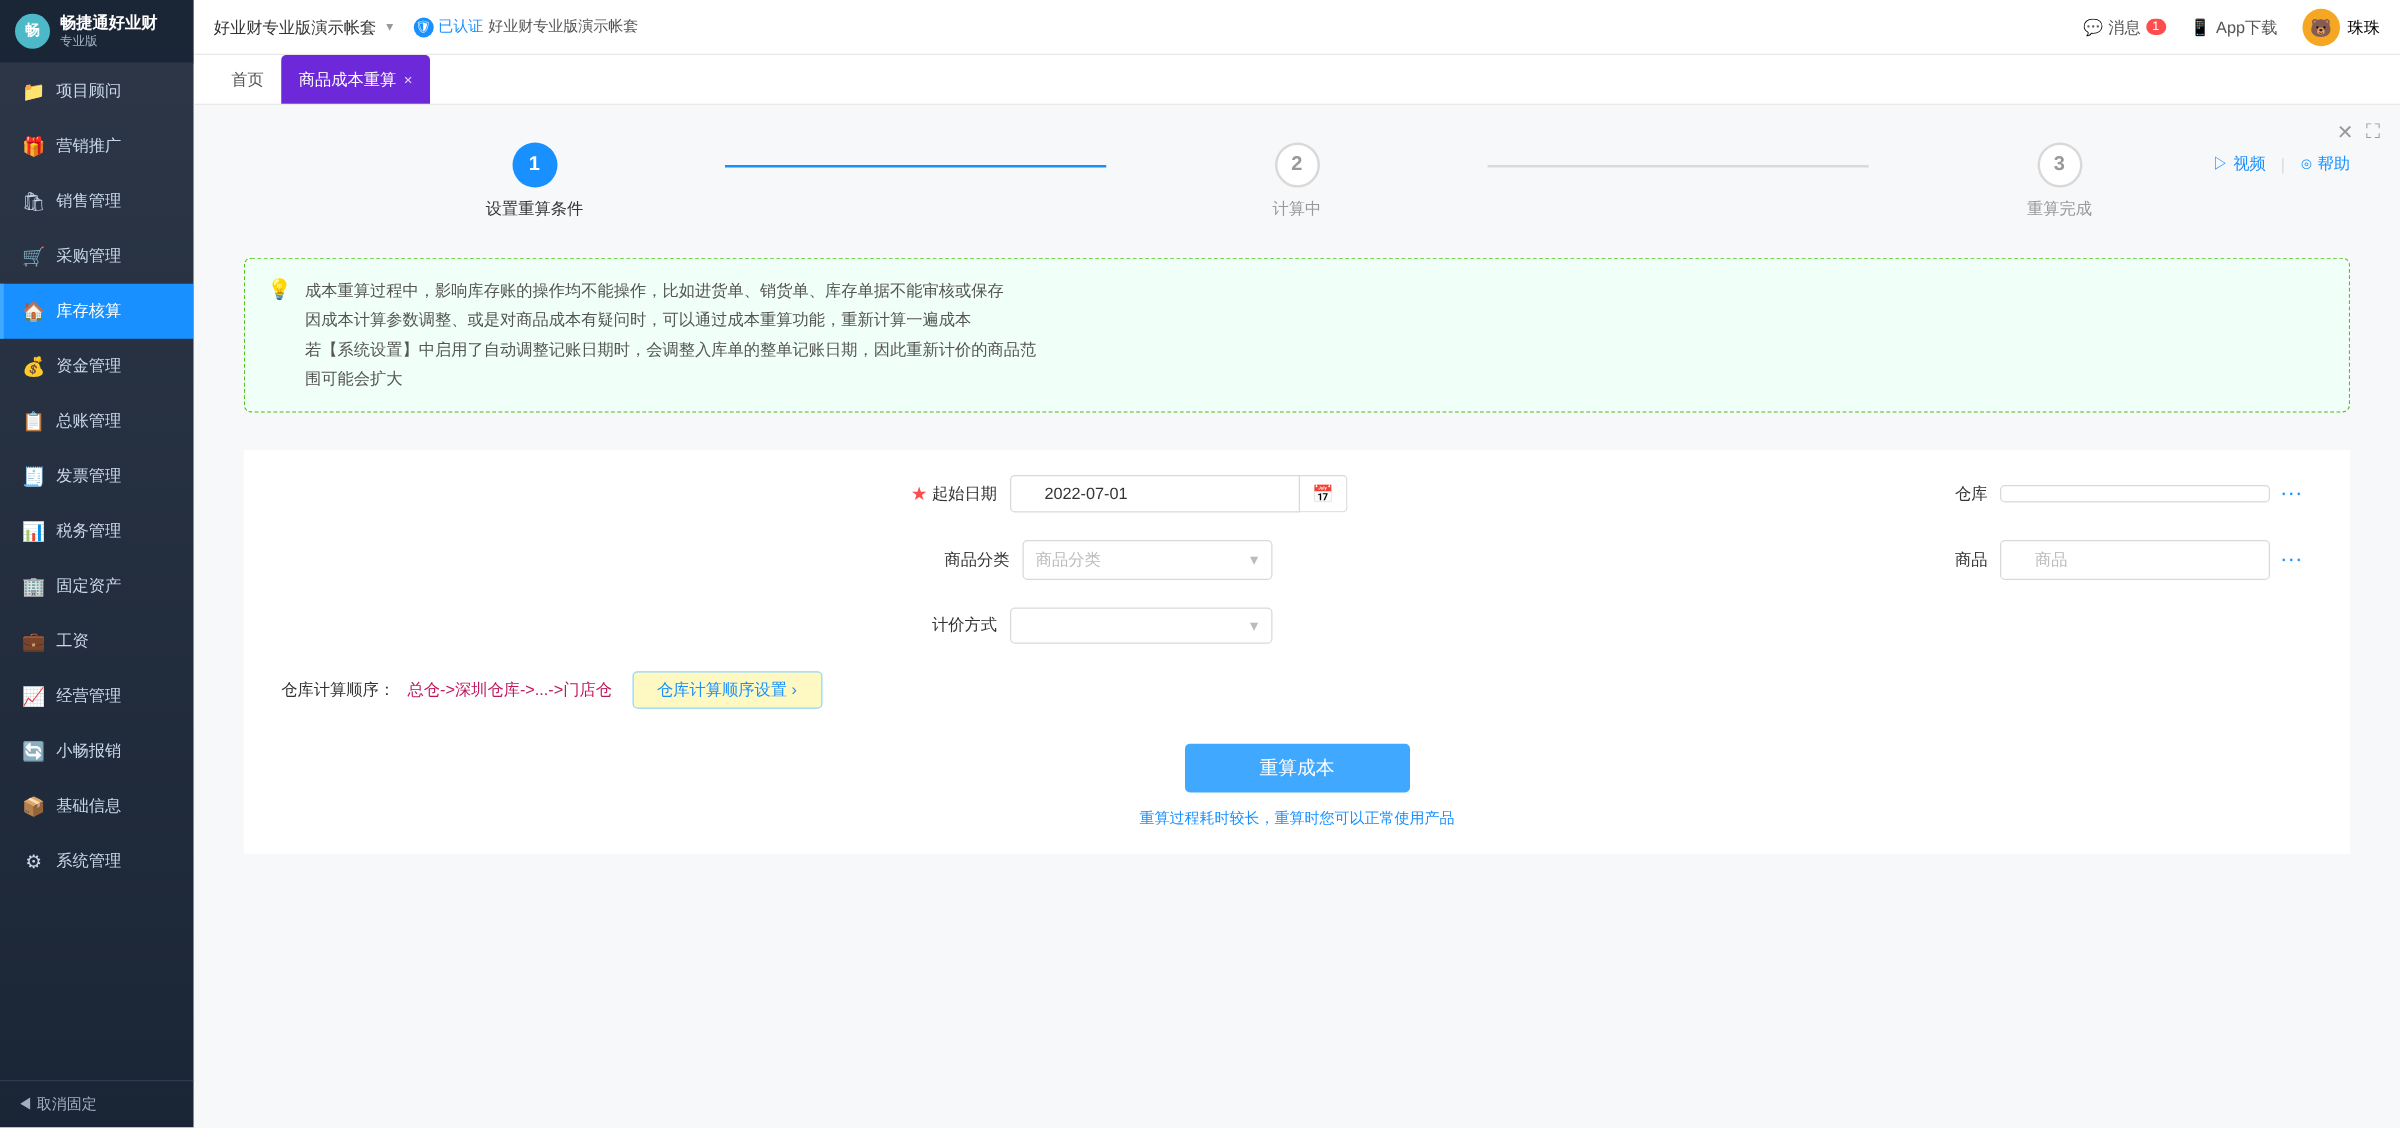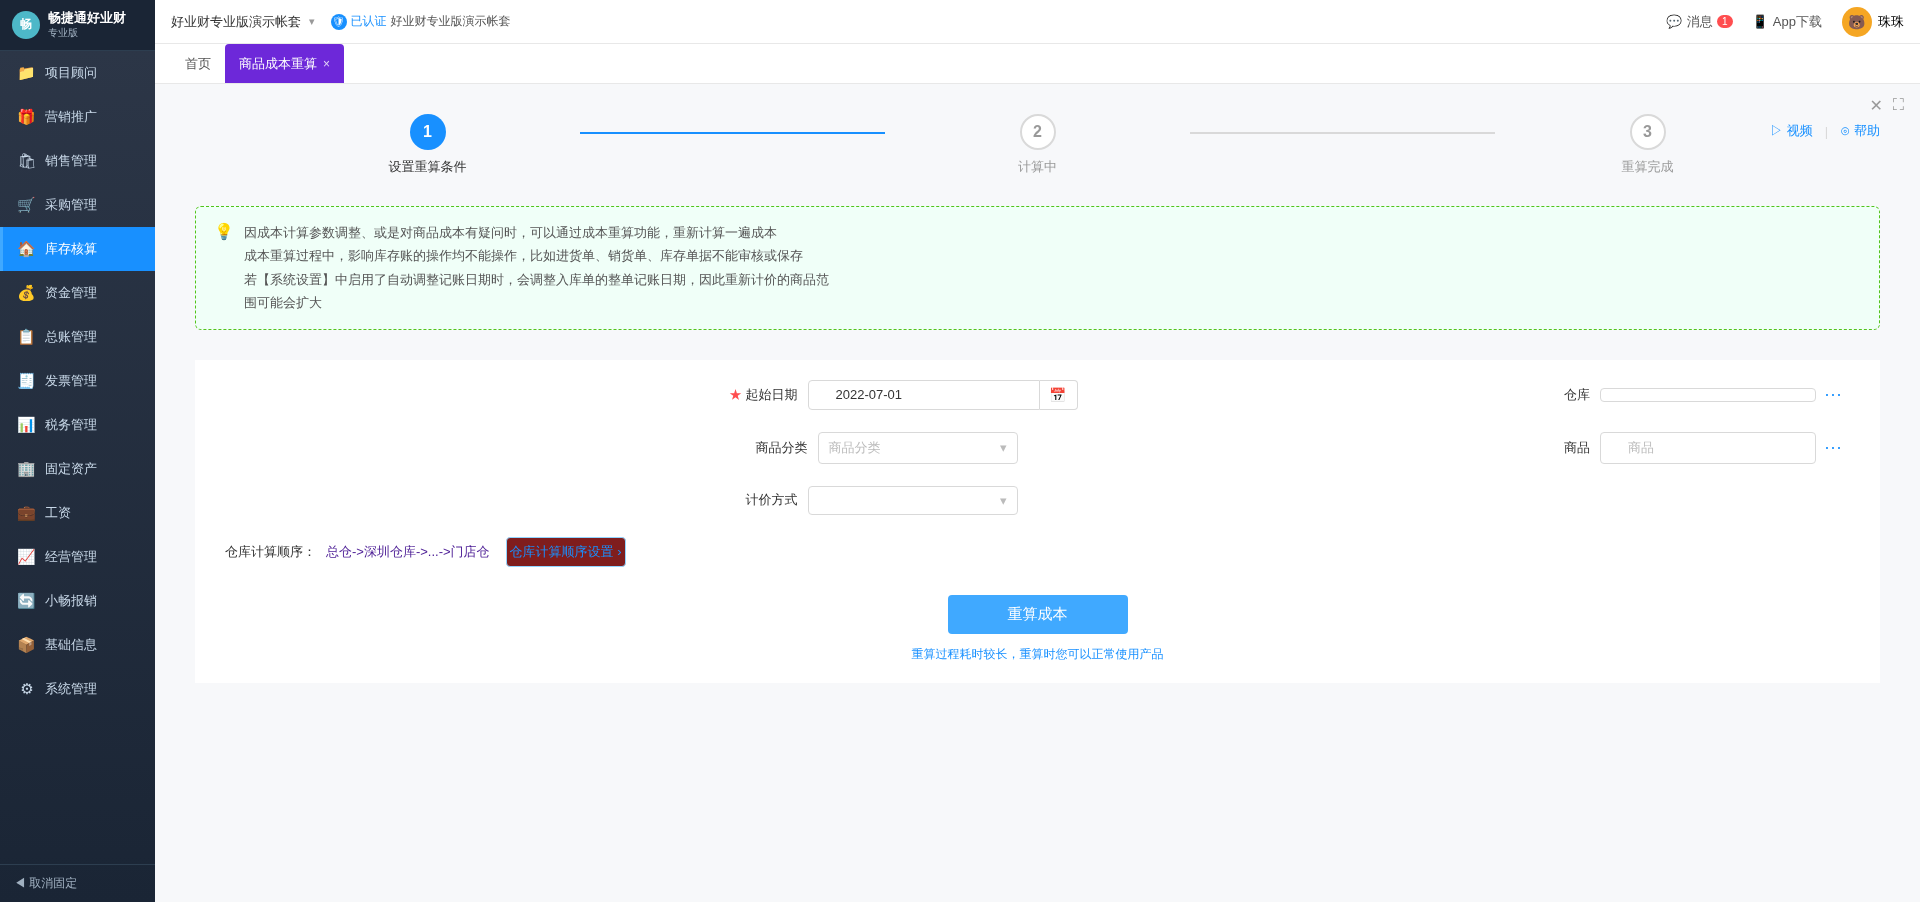--- a/index.html
+++ b/index.html
@@ -356,32 +356,32 @@
       gap: 0;
     }
     .warehouse-label {
       font-size: 13px;
       color: #333;
       margin-right: 10px;
       white-space: nowrap;
     }
     .warehouse-value {
       font-size: 13px;
-      color: #4c1d95;
+      color: #be185d;
       margin-right: 16px;
     }
     .warehouse-btn {
       display: flex;
       align-items: center;
       gap: 4px;
       border: 1px solid #91d5ff;
-      background: #7f1d1d;
+      background: #fef9c3;
       color: #1890ff;
       border-radius: 4px;
-      padding: 5px 3px;
+      padding: 5px 19px;
       font-size: 13px;
       cursor: pointer;
     }
 
     
     .recalc-btn {
       display: block;
       margin: 10px auto 12px;
       background: #40a9ff;
       color: #fff;
@@ -560,22 +560,22 @@
       <div class="steps-help">
         <span style="color:#1890ff;cursor:pointer;">▷ 视频</span>
         <span style="color:#d9d9d9;">|</span>
         <span style="color:#1890ff;cursor:pointer;">⊙ 帮助</span>
       </div>
     </div>
 
     <div class="info-box">
       <span class="info-icon">💡</span>
       <div class="info-text">
+        <div>成本重算过程中，影响库存账的操作均不能操作，比如进货单、销货单、库存单据不能审核或保存</div>
         <div>因成本计算参数调整、或是对商品成本有疑问时，可以通过成本重算功能，重新计算一遍成本</div>
-        <div>成本重算过程中，影响库存账的操作均不能操作，比如进货单、销货单、库存单据不能审核或保存</div>
         <div>若【系统设置】中启用了自动调整记账日期时，会调整入库单的整单记账日期，因此重新计价的商品范</div>
         <div>围可能会扩大</div>
       </div>
     </div>
 
     <div class="form-section">
 
       <div class="form-row">
         <div class="form-field">
           <span class="form-label">

